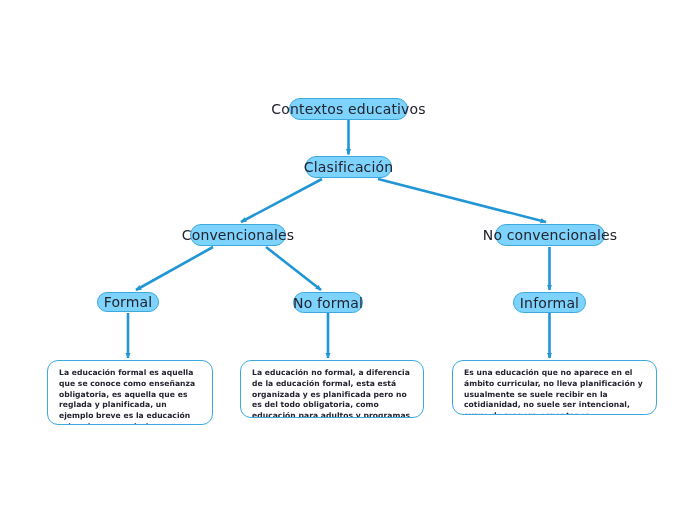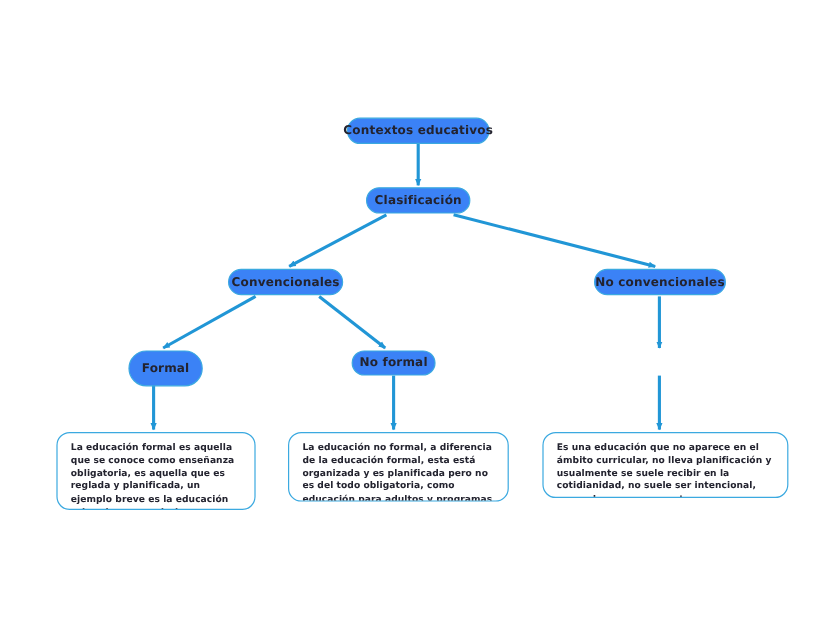--- a/index.html
+++ b/index.html
@@ -21,26 +21,26 @@
     position: absolute;
     left: 0;
     top: 0;
     width: 697px;
     height: 520px;
     pointer-events: none;
   }
   .node {
     position: absolute;
     box-sizing: border-box;
-    background: #3b82f6;
+    background: #7dd3fc;
     border: 1.4px solid #3BA9E0;
     border-radius: 999px;
     color: #23232f;
-    font-weight: bold;
-    font-size: 10px;
+    font-weight: normal;
+    font-size: 14px;
     letter-spacing: 0.15px;
     display: flex;
     align-items: center;
     justify-content: center;
     text-align: center;
     z-index: 2;
     white-space: nowrap;
   }
   .leafbox {
     position: absolute;
@@ -56,21 +56,21 @@
     text-align: left;
     padding: 7px 9px 7px 11px;
     z-index: 2;
     overflow: hidden;
   }
   
   #n-root      { left: 289px; top:  98px; width: 119px; height: 22px; }
   #n-clasif    { left: 305px; top: 156px; width:  87px; height: 22px; }
   #n-conv      { left: 190px; top: 224px; width:  96px; height: 22px; }
   #n-noconv    { left: 495px; top: 224px; width: 110px; height: 22px; text-align: center; }
-  #n-formal    { left:  107px; top: 292px; width:  62px; height: 30px; }
+  #n-formal    { left:  97px; top: 292px; width:  62px; height: 20px; }
   #n-noformal  { left: 293px; top: 292px; width:  70px; height: 21px; text-align: right; }
   #n-informal  { left: 513px; top: 292px; width:  73px; height: 21px; }
   
   #b-formal    { left:  47px; top: 360px; width: 166px; height:  65px; }
   #b-noformal  { left: 240px; top: 360px; width: 184px; height:  58px; }
   #b-informal  { left: 452px; top: 360px; width: 205px; height:  55px; }
 </style>
 </head>
 <body>
 
@@ -100,20 +100,21 @@
   <div class="node" id="n-conv">Convencionales</div>
 
   <div class="node" id="n-clasif">Clasificación</div>
 
   <div class="node" id="n-noconv">No convencionales</div>
 
   <div class="node" id="n-formal">Formal</div>
 
   <div class="node" id="n-noformal">No formal</div>
 
+  <div class="node" id="n-informal">Informal</div>
 
   <div class="leafbox" id="b-formal">La educación formal es aquella que se conoce como enseñanza obligatoria, es aquella que es reglada y planificada, un ejemplo breve es la educación primaria y secundaria.</div>
 
   <div class="leafbox" id="b-noformal">La educación no formal, a diferencia de la educación formal, esta está organizada y es planificada pero no es del todo obligatoria, como educación para adultos y programas deportivos.</div>
 
   <div class="leafbox" id="b-informal">Es una educación que no aparece en el ámbito curricular, no lleva planificación y usualmente se suele recibir en la cotidianidad, no suele ser intencional, surge de manera espontanea.</div>
 
 </div>
 
 </body></html>

